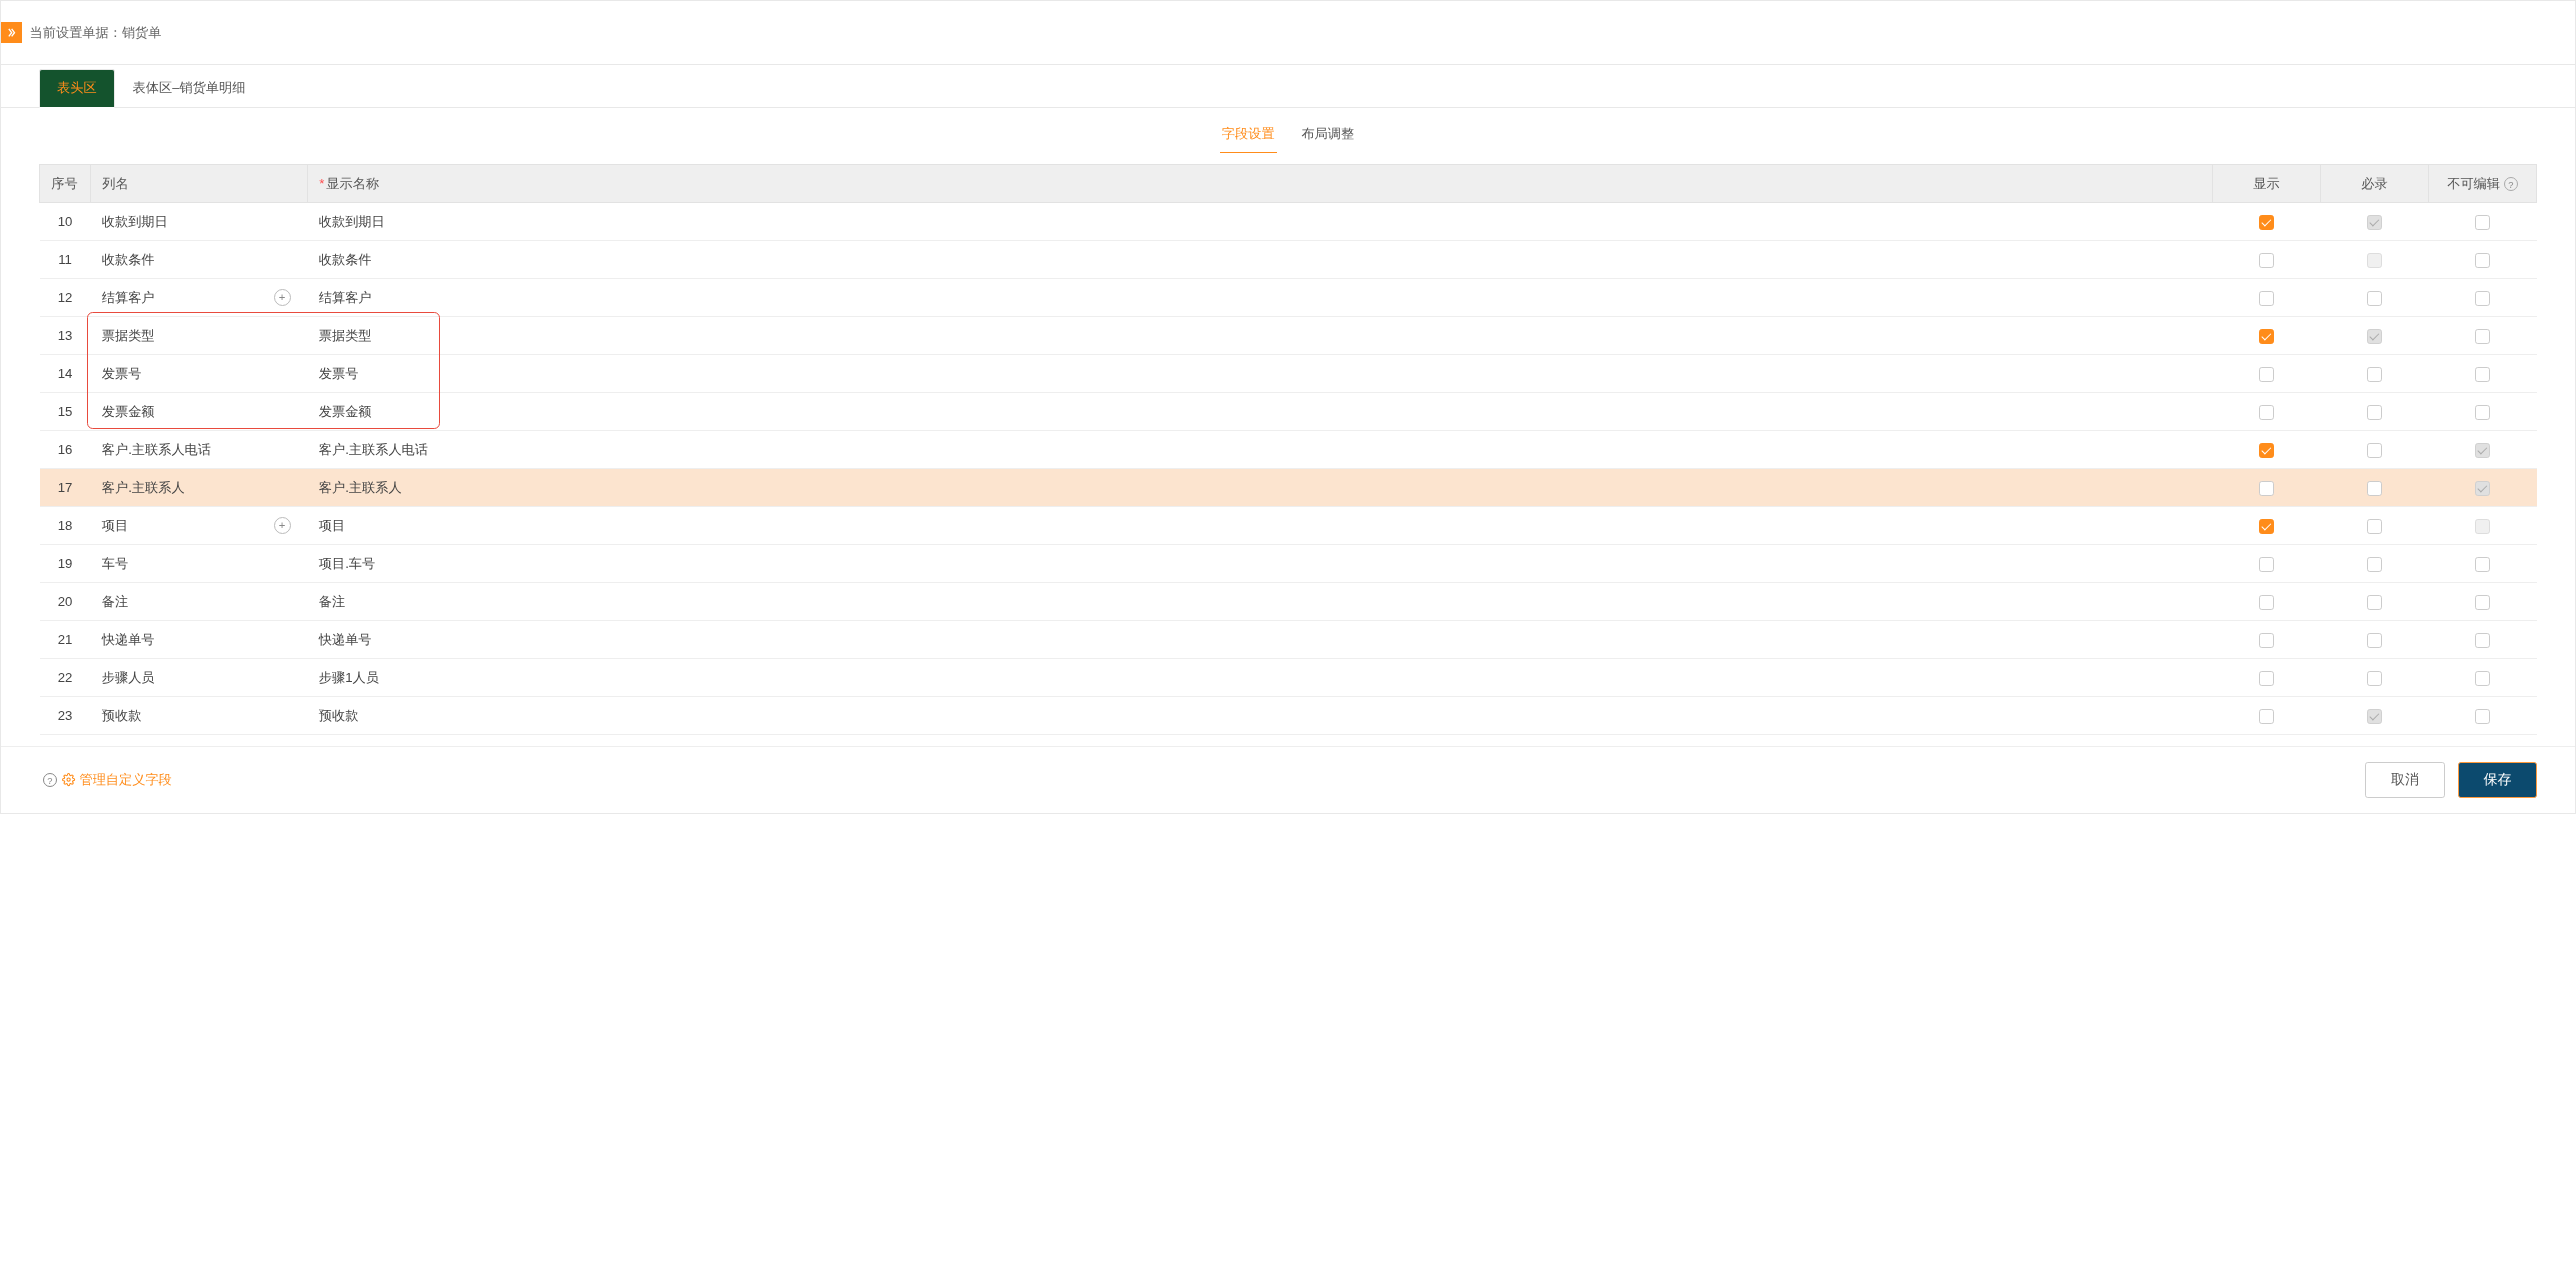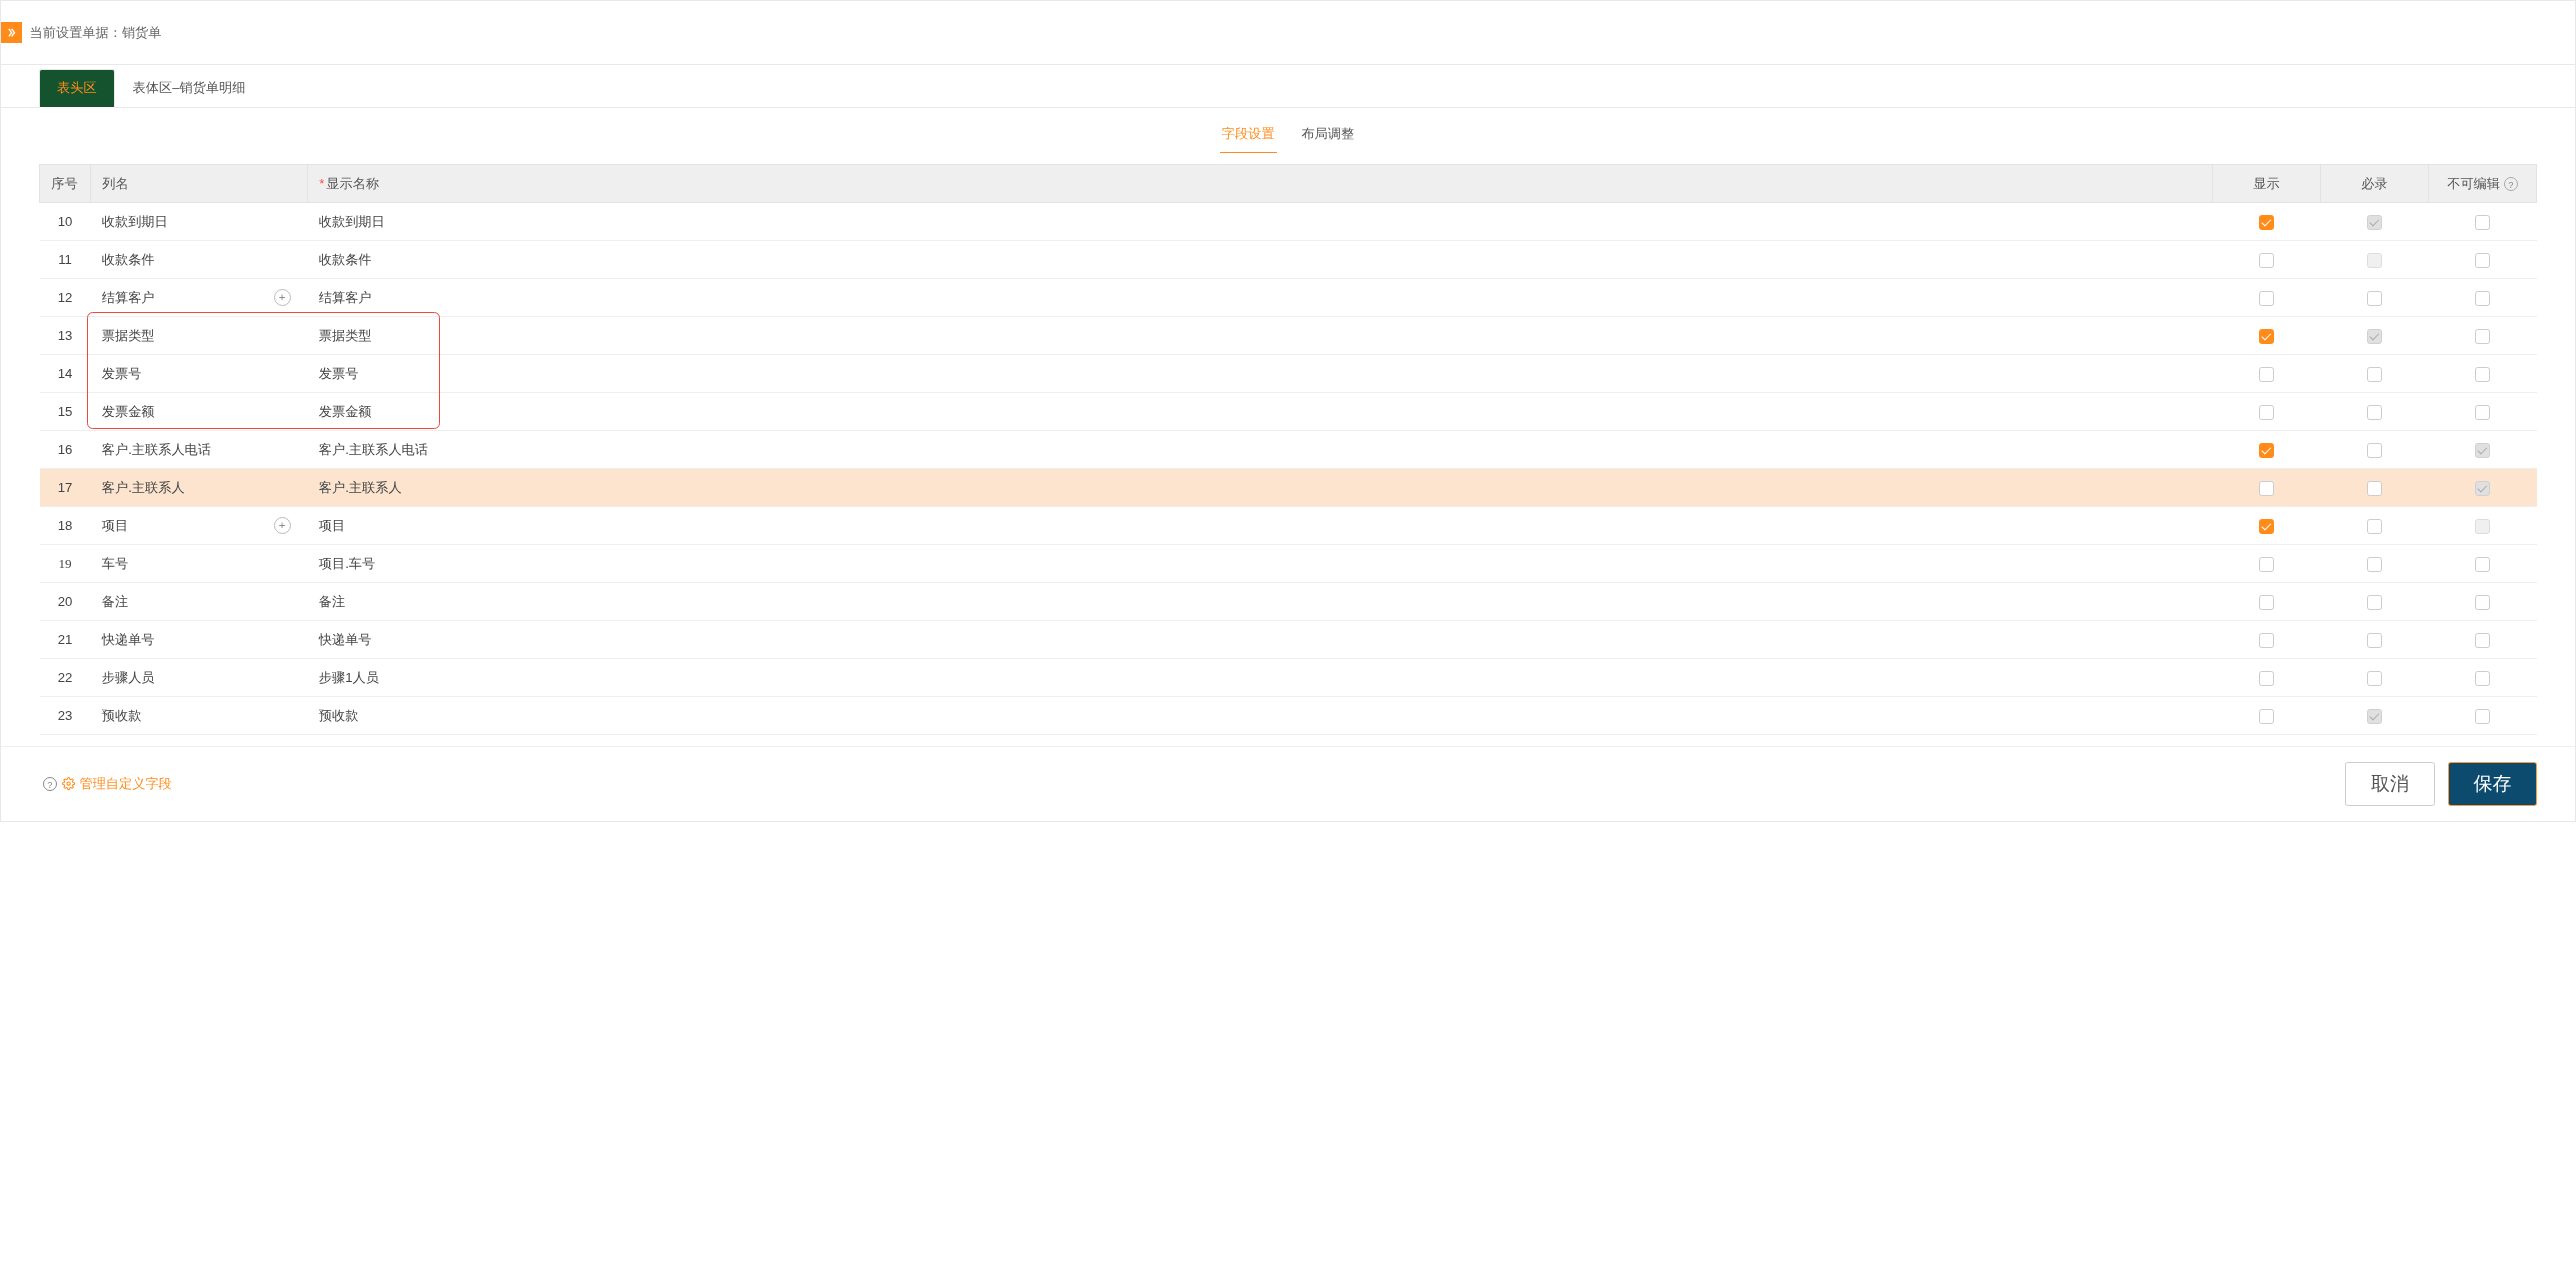--- a/index.html
+++ b/index.html
@@ -36,21 +36,21 @@
     .checkbox.disabled { background: #f0f0f0; cursor: not-allowed; border-color: #ddd; }
     .checkbox.disabled.checked { background: #e0e0e0; border-color: #d0d0d0; }
     .checkbox.disabled.checked::after { border-color: #aaa; }
     .red-box { position: absolute; border: 1.9px solid #e84a3d; border-radius: 5.7px; pointer-events: none; }
     .footer { display: flex; align-items: center; padding: 15px 38px; border-top: 0.9px solid #eee; margin-top: 11.3px; }
     .footer-left { display: flex; align-items: center; gap: 5.7px; }
     .footer-left .help-icon { border-color: #888; }
     .footer-link { color: #ff8c1a; cursor: pointer; display: flex; align-items: center; gap: 3.8px; }
     .gear-icon { width: 13.2px; height: 13.2px; }
     .footer-right { margin-left: auto; display: flex; gap: 13.2px; }
-    .btn { padding: 7.6px 24.6px; border-radius: 2.8px; cursor: pointer; font-size: 19px; border: 0.9px solid #ccc; background: #fff; color: #555; }
+    .btn { padding: 7.6px 24.6px; border-radius: 2.8px; cursor: pointer; font-size: 14px; border: 0.9px solid #ccc; background: #fff; color: #555; }
     .btn.primary { background: #0c4a6e; border-color: #ff9a3c; color: #fff; }
     .table-wrap { position: relative; }
     .colname-cell { display: flex; align-items: center; justify-content: space-between; }
   </style>
 </head>
 <body>
 
 <div class="container">
   <div class="header-bar">
     <div class="expand-btn">
@@ -192,21 +192,21 @@
                   <span>项目</span>
                   <span class="plus-btn">+</span>
                 </div>
               </td>
               <td>项目</td>
               <td class="center"><span class="checkbox checked"></span></td>
               <td class="center"><span class="checkbox"></span></td>
               <td class="center"><span class="checkbox disabled"></span></td>
             </tr>
             <tr>
-              <td class="col-seq" style="text-align: center; font-family: Liberation Serif, serif;">19</td>
+              <td class="col-seq" style="text-align: center;">19</td>
               <td>
                 <div class="colname-cell">
                   <span>车号</span>
                 </div>
               </td>
               <td>项目.车号</td>
               <td class="center"><span class="checkbox"></span></td>
               <td class="center"><span class="checkbox"></span></td>
               <td class="center"><span class="checkbox"></span></td>
             </tr>

